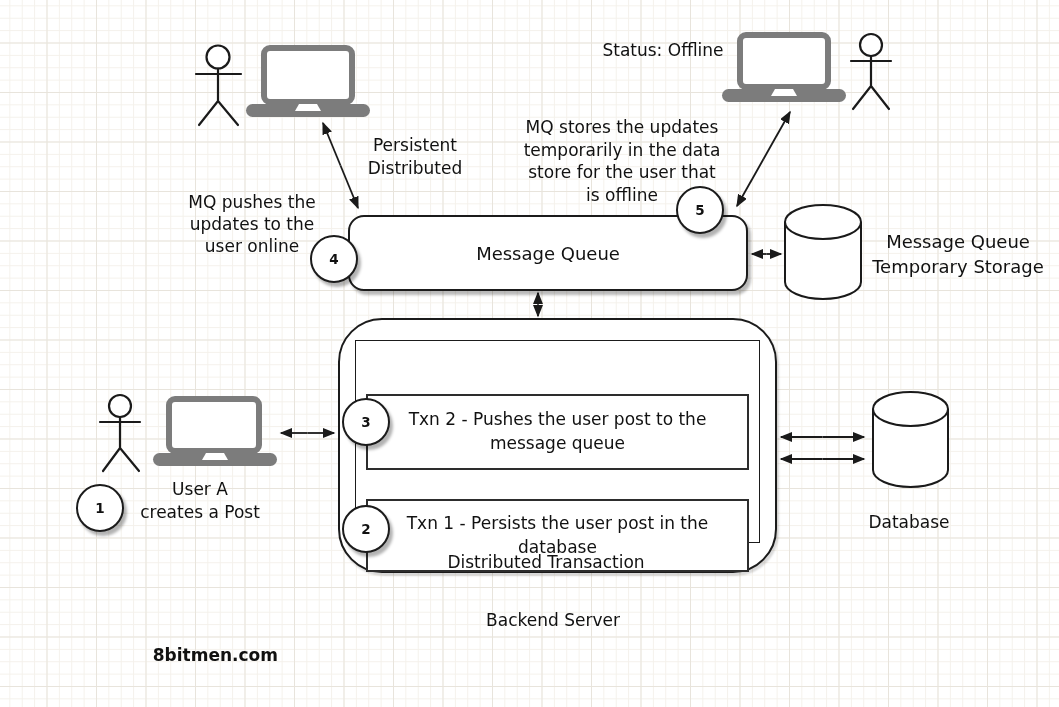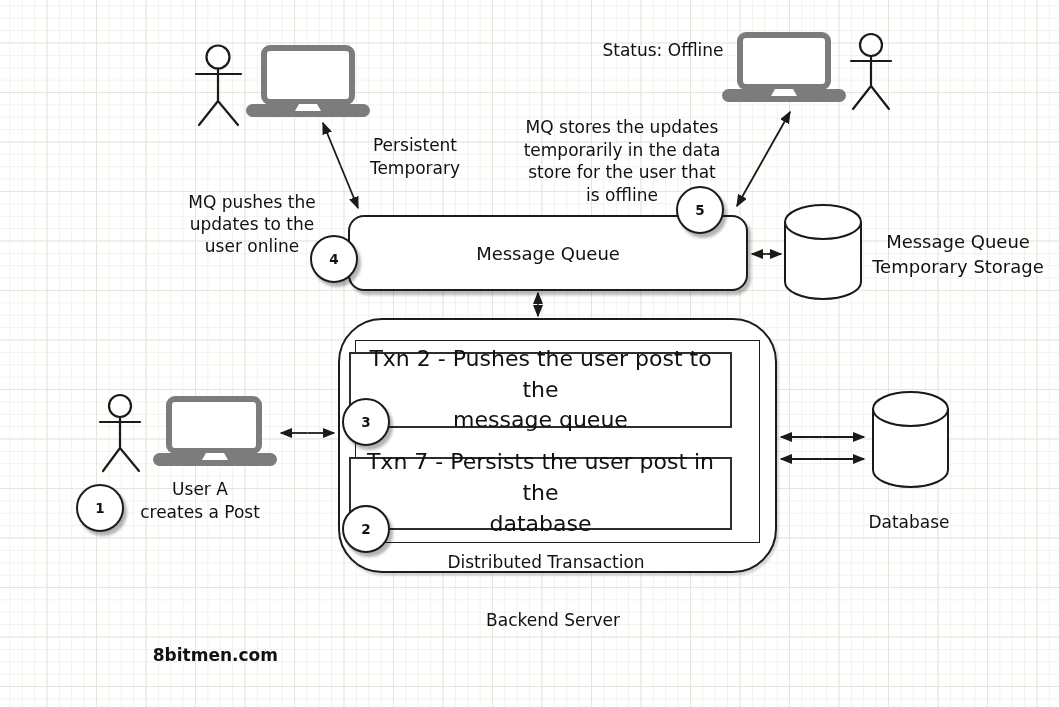--- a/index.html
+++ b/index.html
@@ -15,21 +15,21 @@
     background-position:-3px -7px;
     font-family:"DejaVu Sans",sans-serif;color:#111;
   }
   *{box-sizing:border-box;}
   .svg-layer{position:absolute;left:0;top:0;width:1059px;height:707px;}
   .label{position:absolute;white-space:pre-line;text-align:center;line-height:1.32;font-size:17px;}
   .box{position:absolute;background:#fff;border:2px solid #1b1b1b;display:flex;align-items:center;justify-content:center;text-align:center;white-space:pre-line;}
   .mq-box{left:348px;top:215px;width:400px;height:76px;border-radius:16px;font-size:18px;box-shadow:3px 4px 3px rgba(0,0,0,.28);}
   .backend-box{left:338px;top:318px;width:439px;height:255px;border-radius:44px;box-shadow:2px 3px 2px rgba(0,0,0,.15);}
   .dt-rect{left:355px;top:340px;width:405px;height:203px;border-width:1.5px;}
-  .txn-box{left:349px;width:383px;border-color:#2d2d2d;font-size:22px;line-height:1.4;}
+  .txn-box{left:366px;width:383px;border-color:#2d2d2d;font-size:17px;line-height:1.4;margin-top:42px;}
   .txn2{top:352px;height:76px;}
   .txn1{top:457px;height:73px;}
   .step{position:absolute;width:48px;height:48px;border-radius:50%;background:#fff;border:2.5px solid #1b1b1b;display:flex;align-items:center;justify-content:center;font-weight:bold;font-size:13.5px;box-shadow:3px 4px 3px rgba(0,0,0,.3);}
   .tm-label{left:548px;top:320px;width:200px;text-align:right;}
   .dtx-label{left:396px;top:551px;width:300px;}
   .backend-label{left:453px;top:609px;width:200px;}
   .db-label{left:829px;top:511px;width:160px;}
   .storage-label{left:856px;top:229px;width:204px;font-size:18px;line-height:1.4;}
   .status-online{left:38px;top:39px;width:170px;}
   .status-offline{left:578px;top:39px;width:170px;}
@@ -130,21 +130,21 @@
     <span>Message Queue</span>
   </div>
 
   <div class="box backend-box"></div>
   <div class="box dt-rect"></div>
   <div class="box txn-box txn2">
     <span>Txn 2 - Pushes the user post to the
 message queue</span>
   </div>
   <div class="box txn-box txn1">
-    <span>Txn 7 - Persists the user post in the
+    <span>Txn 1 - Persists the user post in the
 database</span>
   </div>
 
   <div class="step" style="left:76px;top:484px;">
       <span>1</span>
     </div>
   <div class="step" style="left:342px;top:505px;">
       <span>2</span>
     </div>
   <div class="step" style="left:342px;top:398px;">
@@ -152,21 +152,21 @@
     </div>
   <div class="step" style="left:310px;top:235px;">
       <span>4</span>
     </div>
   <div class="step" style="left:676px;top:186px;">
       <span>5</span>
     </div>
 
   <div class="label status-offline">Status: Offline</div>
   <div class="label persistent">Persistent
-Temporary</div>
+Distributed</div>
   <div class="label mq-push">MQ pushes the
 updates to the
 user online</div>
   <div class="label mq-store">MQ stores the updates
 temporarily in the data
 store for the user that
 is offline</div>
   <div class="label storage-label">Message Queue
 Temporary Storage</div>
   <div class="label dtx-label">Distributed Transaction</div>

